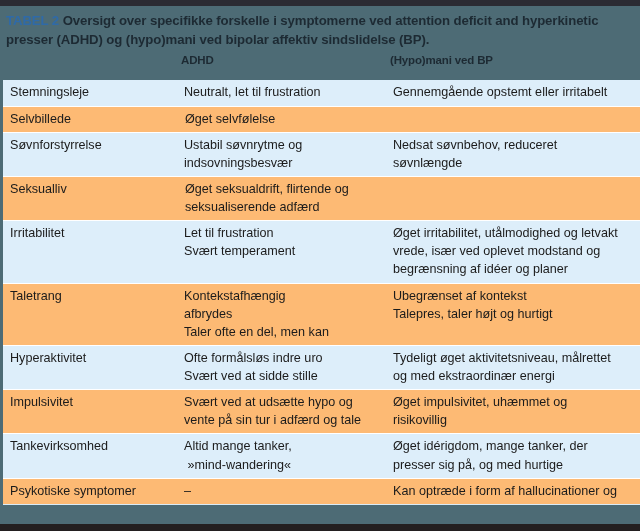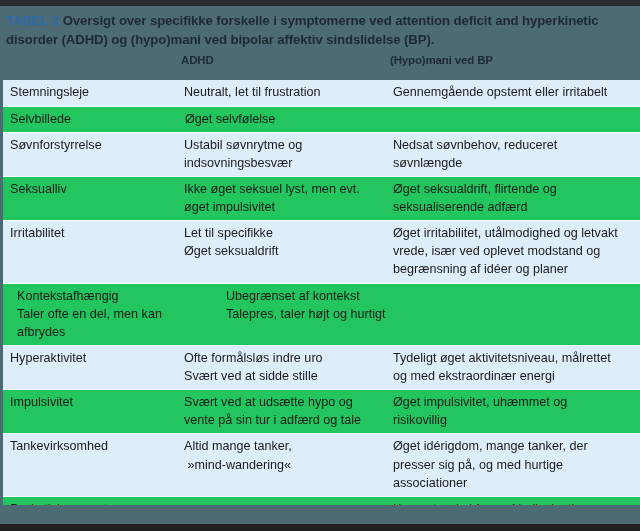--- a/index.html
+++ b/index.html
@@ -62,21 +62,21 @@
     box-sizing: border-box;
     overflow: hidden;
   }
   .row {
     display: flex;
     box-sizing: border-box;
     border-bottom: 1px solid #ffffff;
     padding: 3px 0 4px 0;
   }
   .row.alt {
-    background: #22c55e;
+    background: #fdba74;
   }
   .row.plain {
     background: #ddeefa;
   }
   .row:last-child {
     border-bottom: none;
   }
   
   .c1 {
     width: 167px;
@@ -119,21 +119,21 @@
   }
 </style>
 </head>
 <body>
 
 <div class="table-figure">
 
   <div class="top-rule"></div>
 
   <div class="caption">
-    <span class="tabel-label">TABEL 2</span><span> </span><span>Oversigt over specifikke forskelle i symptomerne ved attention deficit and hyperkinetic disorder (ADHD) og (hypo)mani ved bipolar affektiv sindslidelse (BP).</span>
+    <span class="tabel-label">TABEL 2</span><span> </span><span>Oversigt over specifikke forskelle i symptomerne ved attention deficit and hyperkinetic presser (ADHD) og (hypo)mani ved bipolar affektiv sindslidelse (BP).</span>
   </div>
 
   <div class="col-head">
     <div class="c1"></div>
     <div class="c2">ADHD</div>
     <div class="c3">(Hypo)mani ved BP</div>
   </div>
 
   <div class="grid-body" id="table-body">
       <div class="row plain">
@@ -165,48 +165,47 @@
         </div>
         <div class="c3">
           <span class="cell-line">Nedsat søvnbehov, reduceret</span>
           <span class="cell-line">søvnlængde</span>
         </div>
       </div>
       <div class="row alt">
         <div class="c1">
           <span class="cell-line">Seksualliv</span>
         </div>
-        <div class="c2">
-          <span class="cell-line">Ikke øget seksuel lyst, men evt.</span>
-          <span class="cell-line">øget impulsivitet</span>
-        </div>
         <div class="c3">
           <span class="cell-line">Øget seksualdrift, flirtende og</span>
           <span class="cell-line">seksualiserende adfærd</span>
         </div>
       </div>
       <div class="row plain">
         <div class="c1">
           <span class="cell-line">Irritabilitet</span>
         </div>
         <div class="c2">
-          <span class="cell-line">Let til specifikke</span>
-          <span class="cell-line">Øget seksualdrift</span>
+          <span class="cell-line">Let til frustration</span>
+          <span class="cell-line">Svært temperament</span>
         </div>
         <div class="c3">
           <span class="cell-line">Øget irritabilitet, utålmodighed og letvakt</span>
           <span class="cell-line">vrede, især ved oplevet modstand og</span>
           <span class="cell-line">begrænsning af idéer og planer</span>
         </div>
       </div>
       <div class="row alt">
+        <div class="c1">
+          <span class="cell-line">Taletrang</span>
+        </div>
         <div class="c2">
           <span class="cell-line">Kontekstafhængig</span>
+          <span class="cell-line">afbrydes</span>
           <span class="cell-line">Taler ofte en del, men kan</span>
-          <span class="cell-line">afbrydes</span>
         </div>
         <div class="c3">
           <span class="cell-line">Ubegrænset af kontekst</span>
           <span class="cell-line">Talepres, taler højt og hurtigt</span>
         </div>
       </div>
       <div class="row plain">
         <div class="c1">
           <span class="cell-line">Hyperaktivitet</span>
         </div>
@@ -236,21 +235,20 @@
         <div class="c1">
           <span class="cell-line">Tankevirksomhed</span>
         </div>
         <div class="c2">
           <span class="cell-line">Altid mange tanker,</span>
           <span class="cell-line"> »mind-wandering«</span>
         </div>
         <div class="c3">
           <span class="cell-line">Øget idérigdom, mange tanker, der</span>
           <span class="cell-line">presser sig på, og med hurtige</span>
-          <span class="cell-line">associationer</span>
         </div>
       </div>
       <div class="row alt">
         <div class="c1">
           <span class="cell-line">Psykotiske symptomer</span>
         </div>
         <div class="c2">
           <span class="cell-line">–</span>
         </div>
         <div class="c3">

